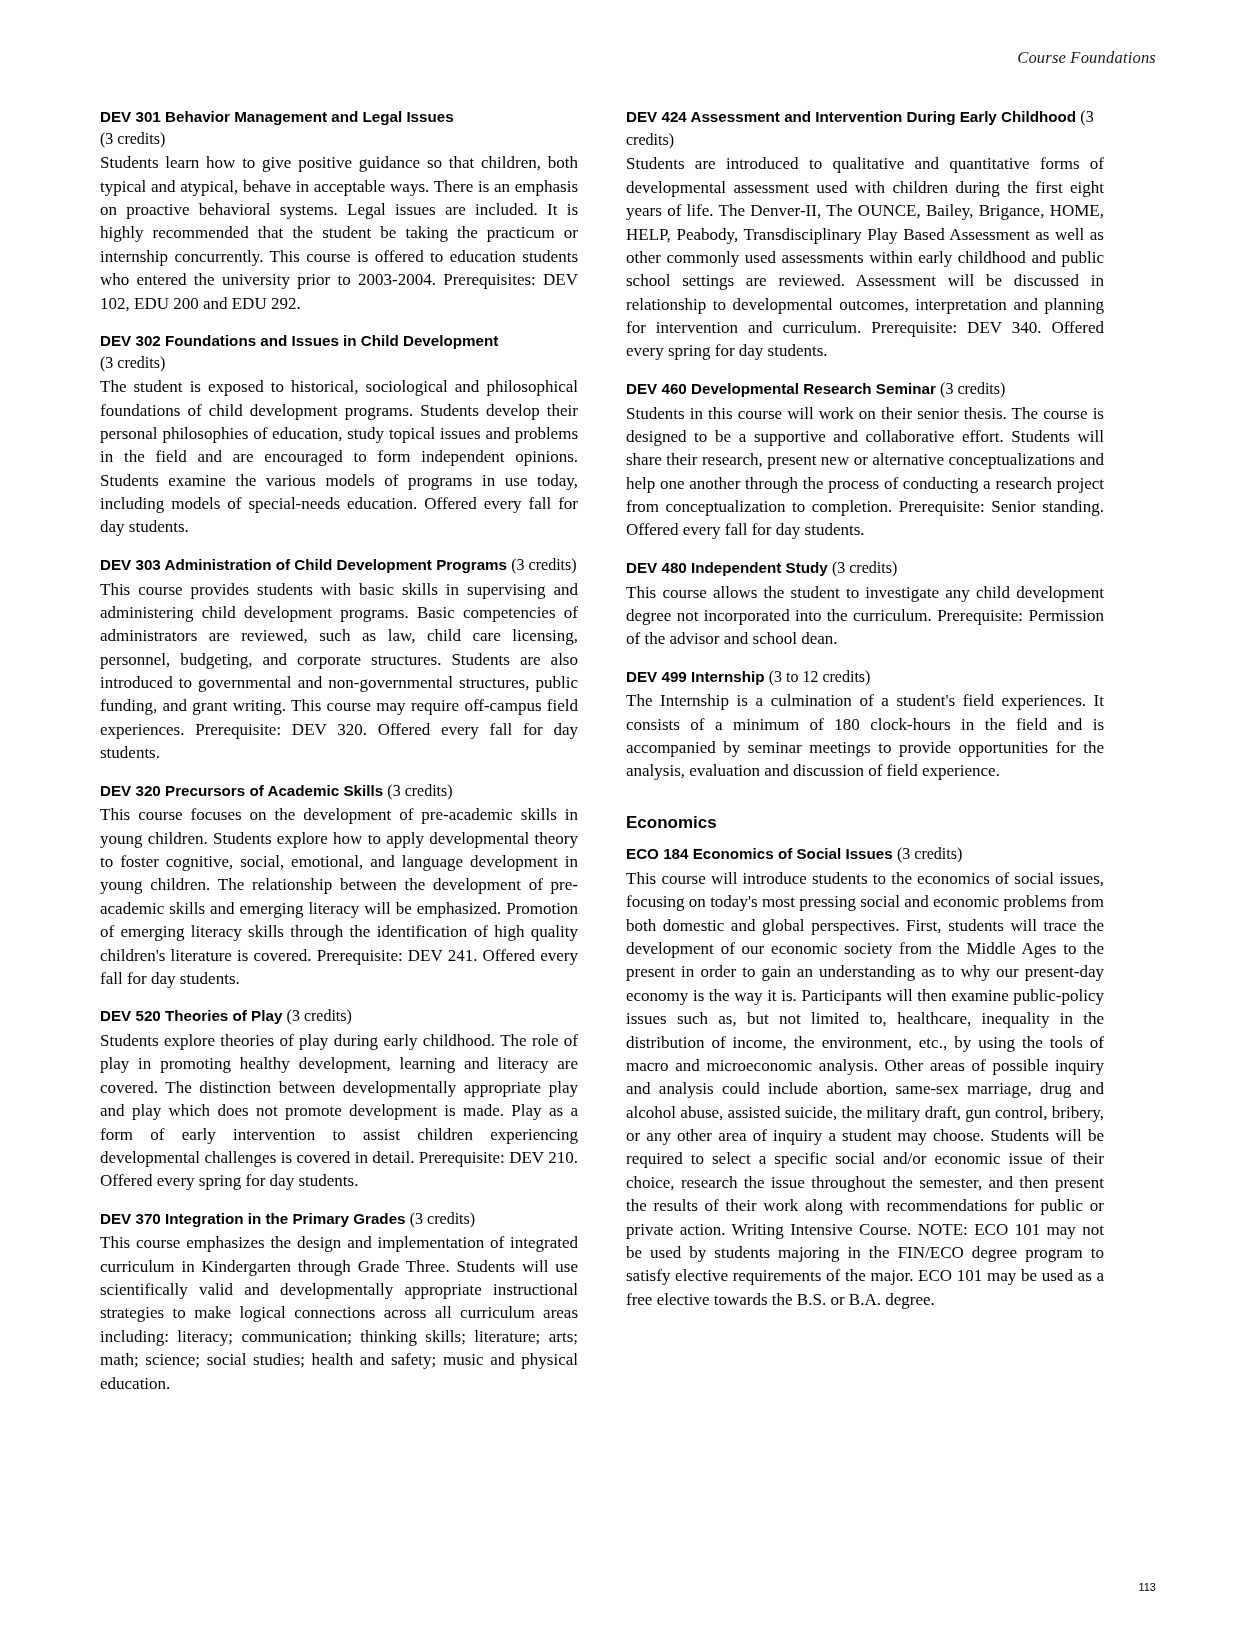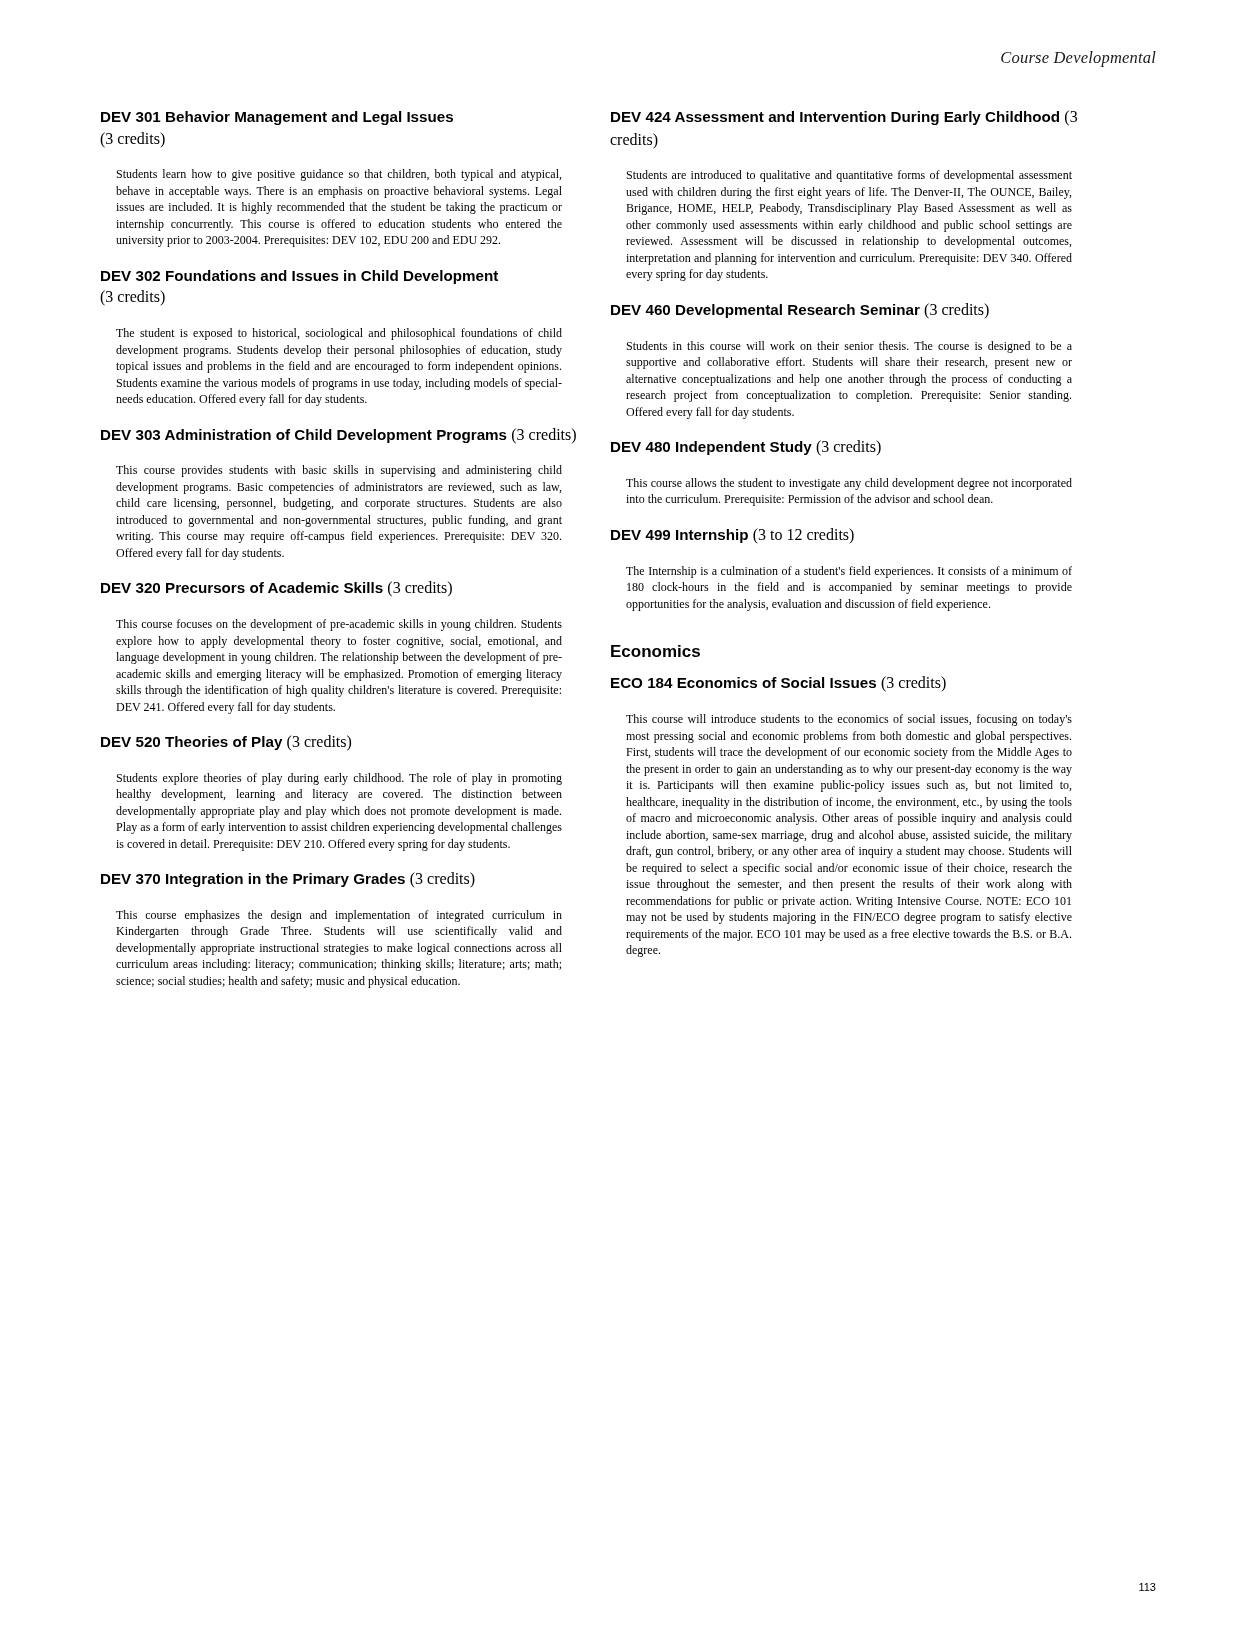--- a/index.html
+++ b/index.html
@@ -22,21 +22,21 @@
     font-family: "Liberation Serif", serif;
     font-style: italic;
     font-size: 16.5px;
     color: #1a1a1a;
     letter-spacing: 0.2px;
     margin: 0 0 38px 0;
   }
   .columns {
     display: flex;
     flex-direction: row;
-    gap: 32px;
+    gap: 48px;
     align-items: flex-start;
   }
   .col {
     width: 478px;
   }
   .entry {
     margin-bottom: 15px;
   }
   .entry-head {
     font-family: "Liberation Sans", sans-serif;
@@ -46,24 +46,24 @@
     color: #000;
     margin: 0 0 1px 0;
   }
   .entry-head .credits {
     font-family: "Liberation Serif", serif;
     font-weight: normal;
     font-size: 16px;
   }
   .entry-body {
     font-family: "Liberation Serif", serif;
-    font-size: 12px;
+    font-size: 17px;
     line-height: 1.375;
     text-align: justify;
-    margin: 16px;
+    margin: 0;
     hyphens: auto;
   }
   .section-title {
     font-family: "Liberation Sans", sans-serif;
     font-weight: bold;
     font-size: 17px;
     margin: 30px 0 10px 0;
     line-height: 1.2;
   }
   .folio {
@@ -72,21 +72,21 @@
     bottom: 38px;
     font-family: Liberation Sans, sans-serif;
     font-size: 11px;
   }
 </style>
 </head>
 <body>
 
 <div class="page">
 
-  <div class="running-head">Course Developmental</div>
+  <div class="running-head">Course Foundations</div>
 
   <div class="columns">
 
     <div class="col">
 
       <div class="entry">
         <div class="entry-head"><span>DEV 301 Behavior Management and Legal Issues</span><br><span class="credits">(3 credits)</span></div>
         <p class="entry-body">Students learn how to give positive guidance so that children, both typical and atypical, behave in acceptable ways. There is an emphasis on proactive behavioral systems. Legal issues are included. It is highly recommended that the student be taking the practicum or internship concurrently. This course is offered to education students who entered the university prior to 2003-2004. Prerequisites: DEV 102, EDU 200 and EDU 292.</p>
       </div>
 

